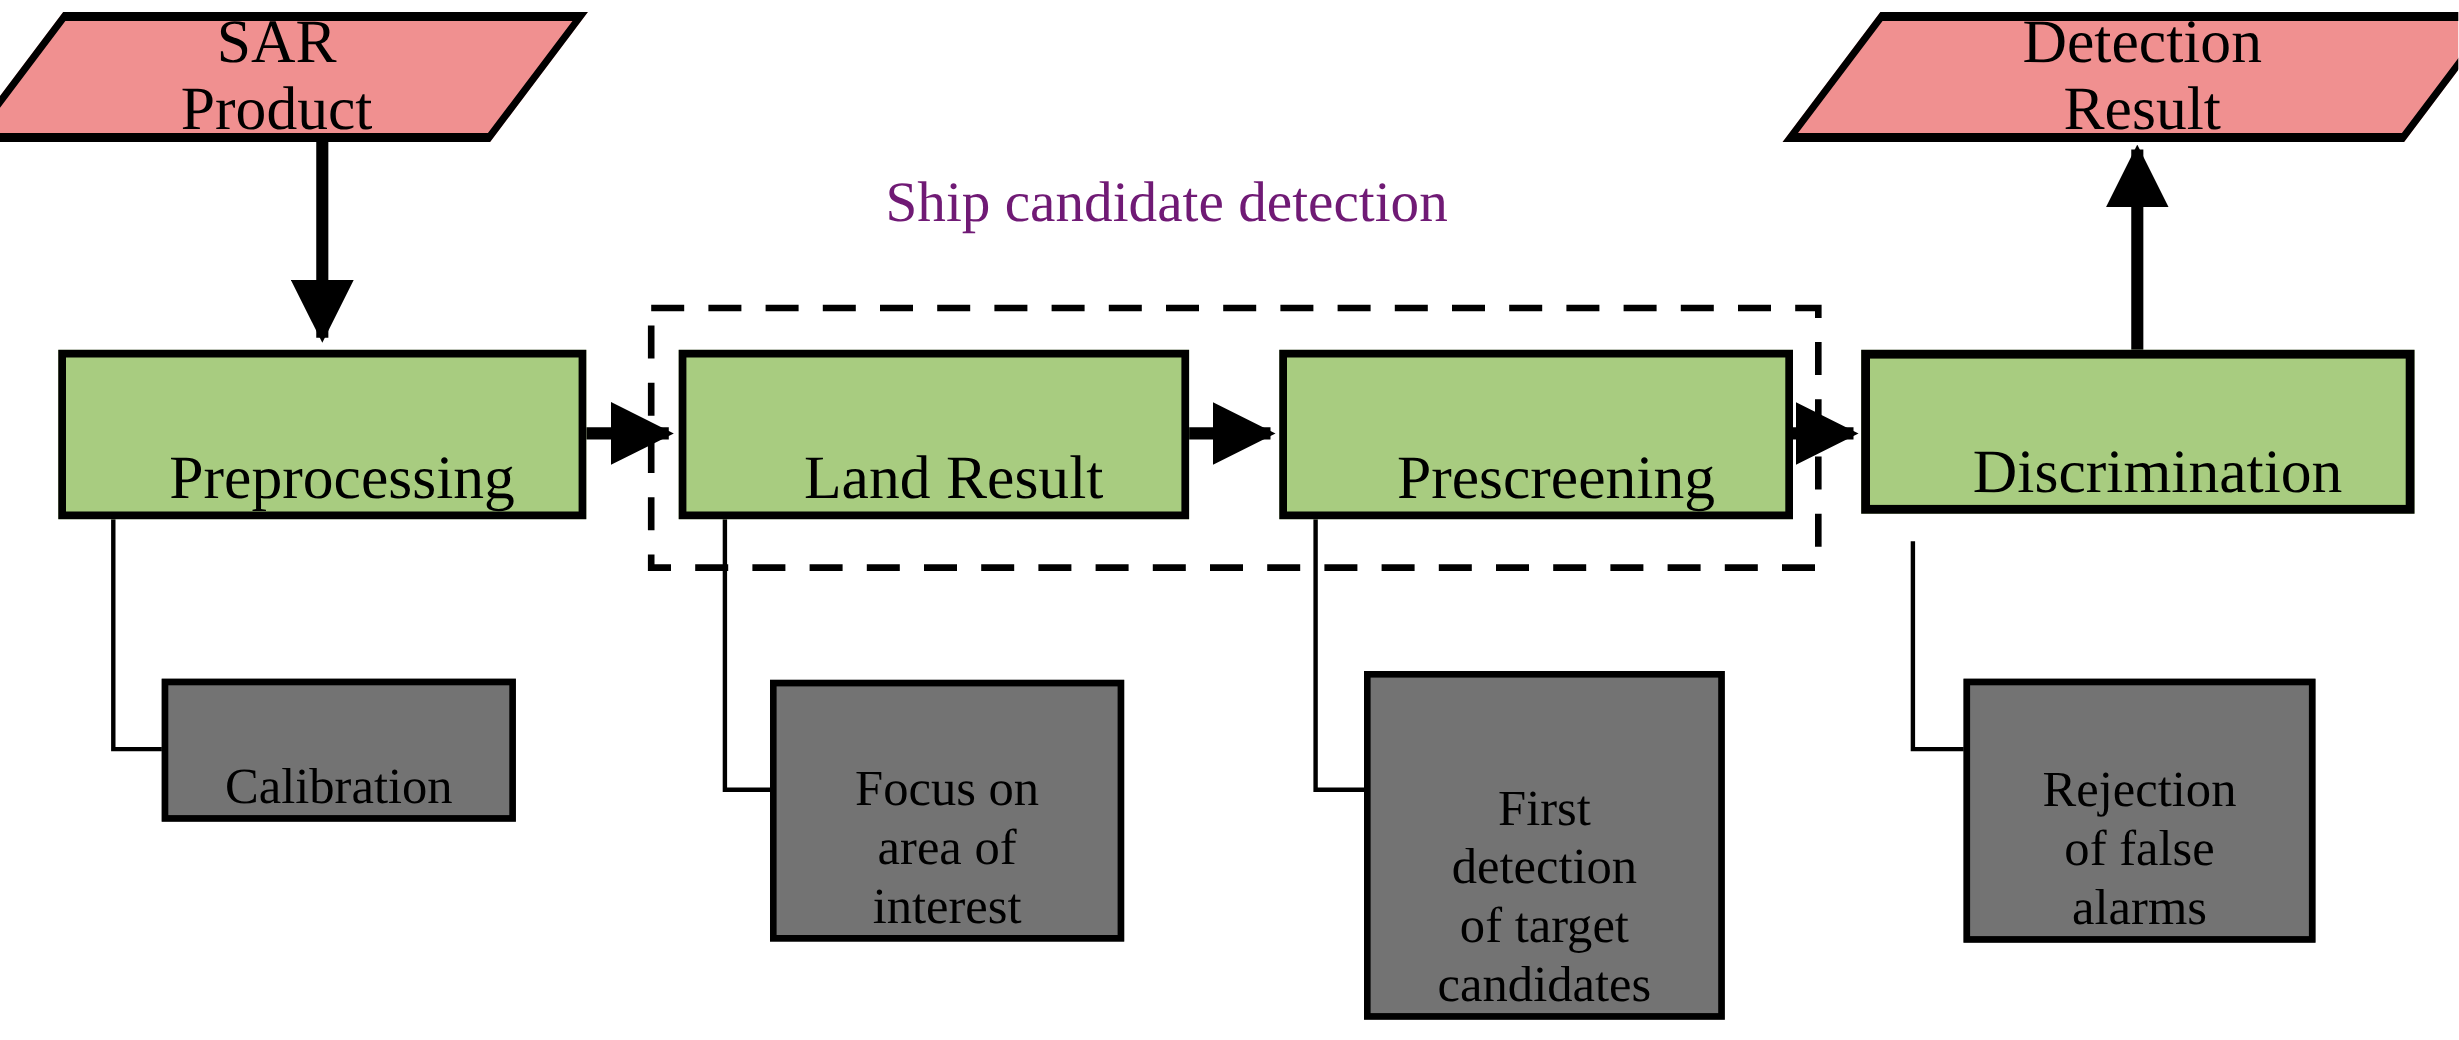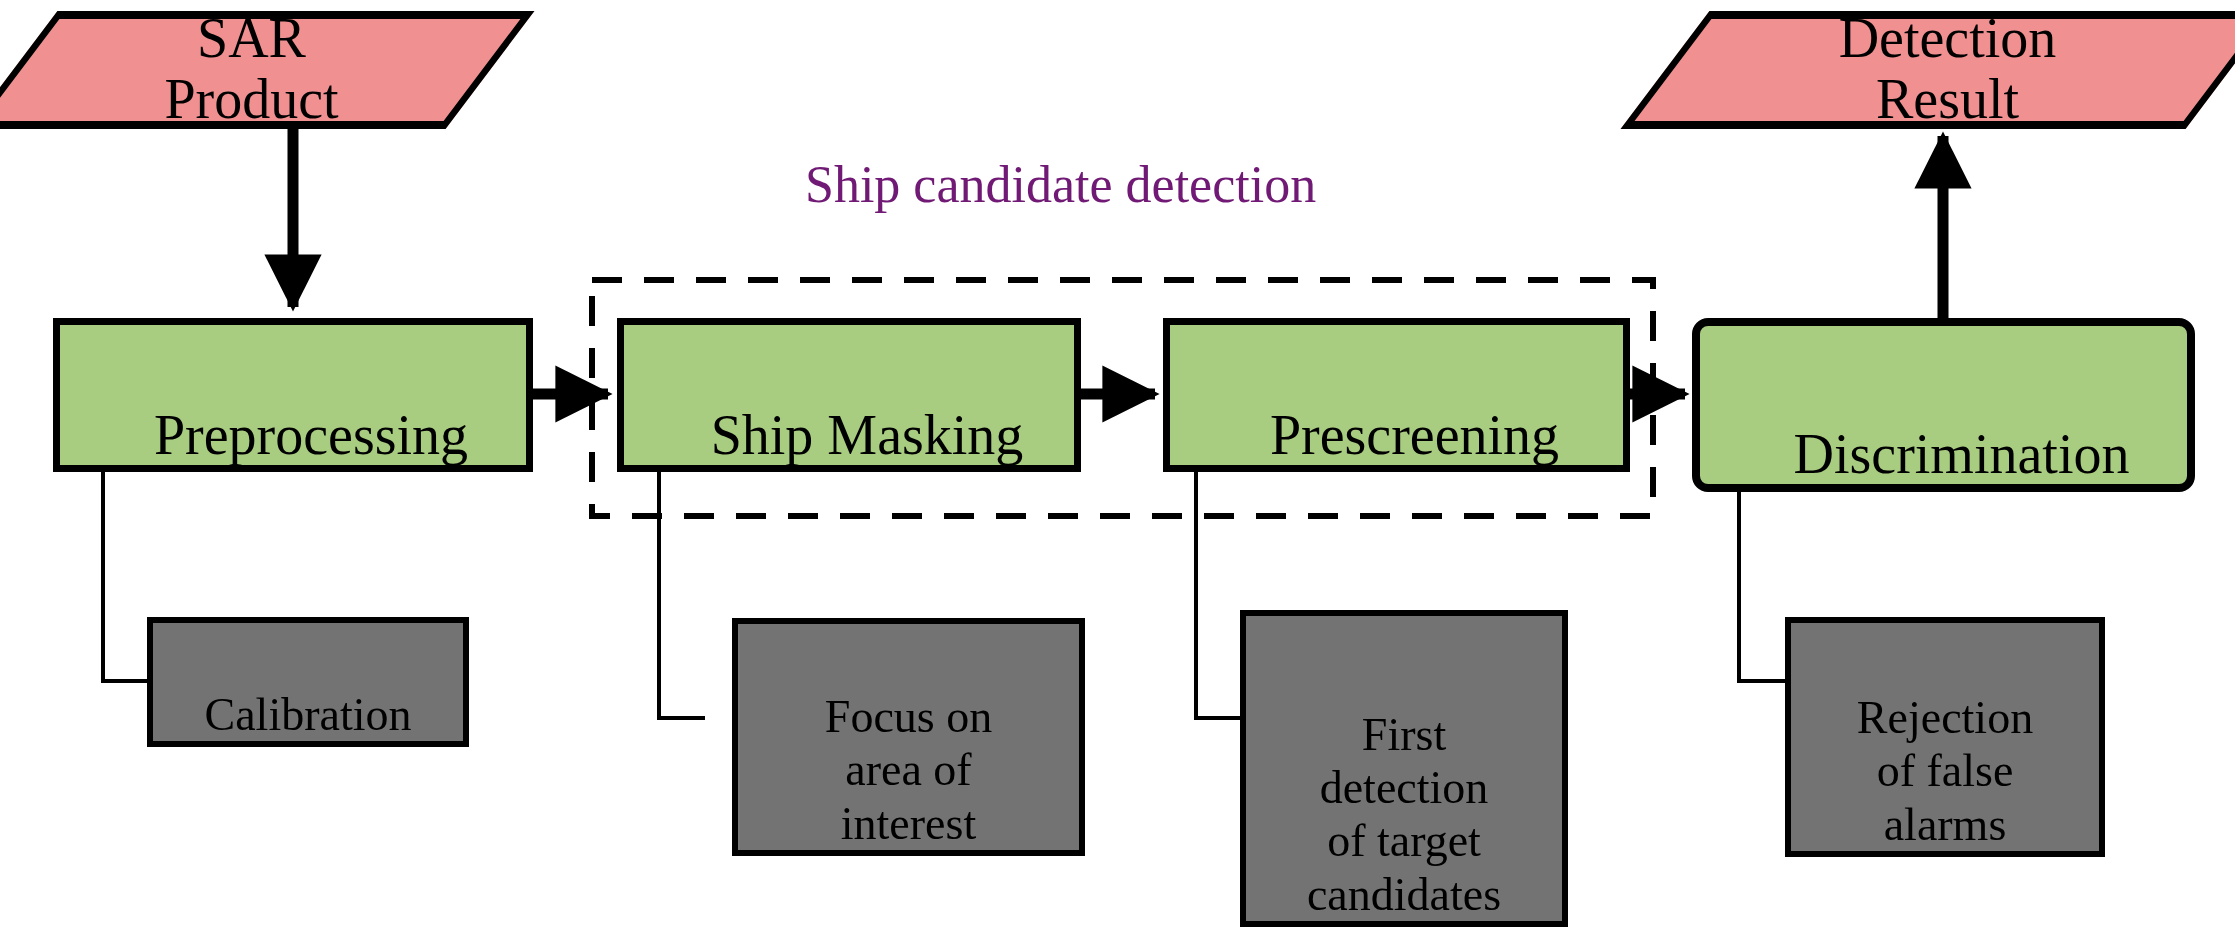--- a/index.html
+++ b/index.html
@@ -143,36 +143,36 @@
     <span class="para-fill"></span>
     <span class="node-label">Detection
 Result</span>
   </div>
 
   <div class="node proc" style="left:53px; top:318px; width:480px; height:154px;">
     <span class="node-label">Preprocessing</span>
   </div>
 
   <div class="node proc" style="left:617px; top:318px; width:464px; height:154px;">
-    <span class="node-label">Ship Masking</span>
+    <span class="node-label">Land Result</span>
   </div>
 
   <div class="node proc" style="left:1163px; top:318px; width:467px; height:154px;">
     <span class="node-label">Prescreening</span>
   </div>
 
-  <div class="node proc tall" style="left:1692px; top:318px; width:503px; height:174px;border-radius:16px;">
+  <div class="node proc tall" style="left:1692px; top:318px; width:503px; height:149px;">
     <span class="node-label">Discrimination</span>
   </div>
 
   <div class="node note" style="left:147px; top:617px; width:322px; height:130px;">
     <span class="node-label">Calibration</span>
   </div>
 
-  <div class="node note" style="left:700px; top:618px; width:353px; height:238px;margin-left:32px;">
+  <div class="node note" style="left:700px; top:618px; width:322px; height:238px;">
     <span class="node-label">Focus on
 area of
 interest</span>
   </div>
 
   <div class="node note" style="left:1240px; top:610px; width:328px; height:317px;">
     <span class="node-label">First
 detection
 of target
 candidates</span>

